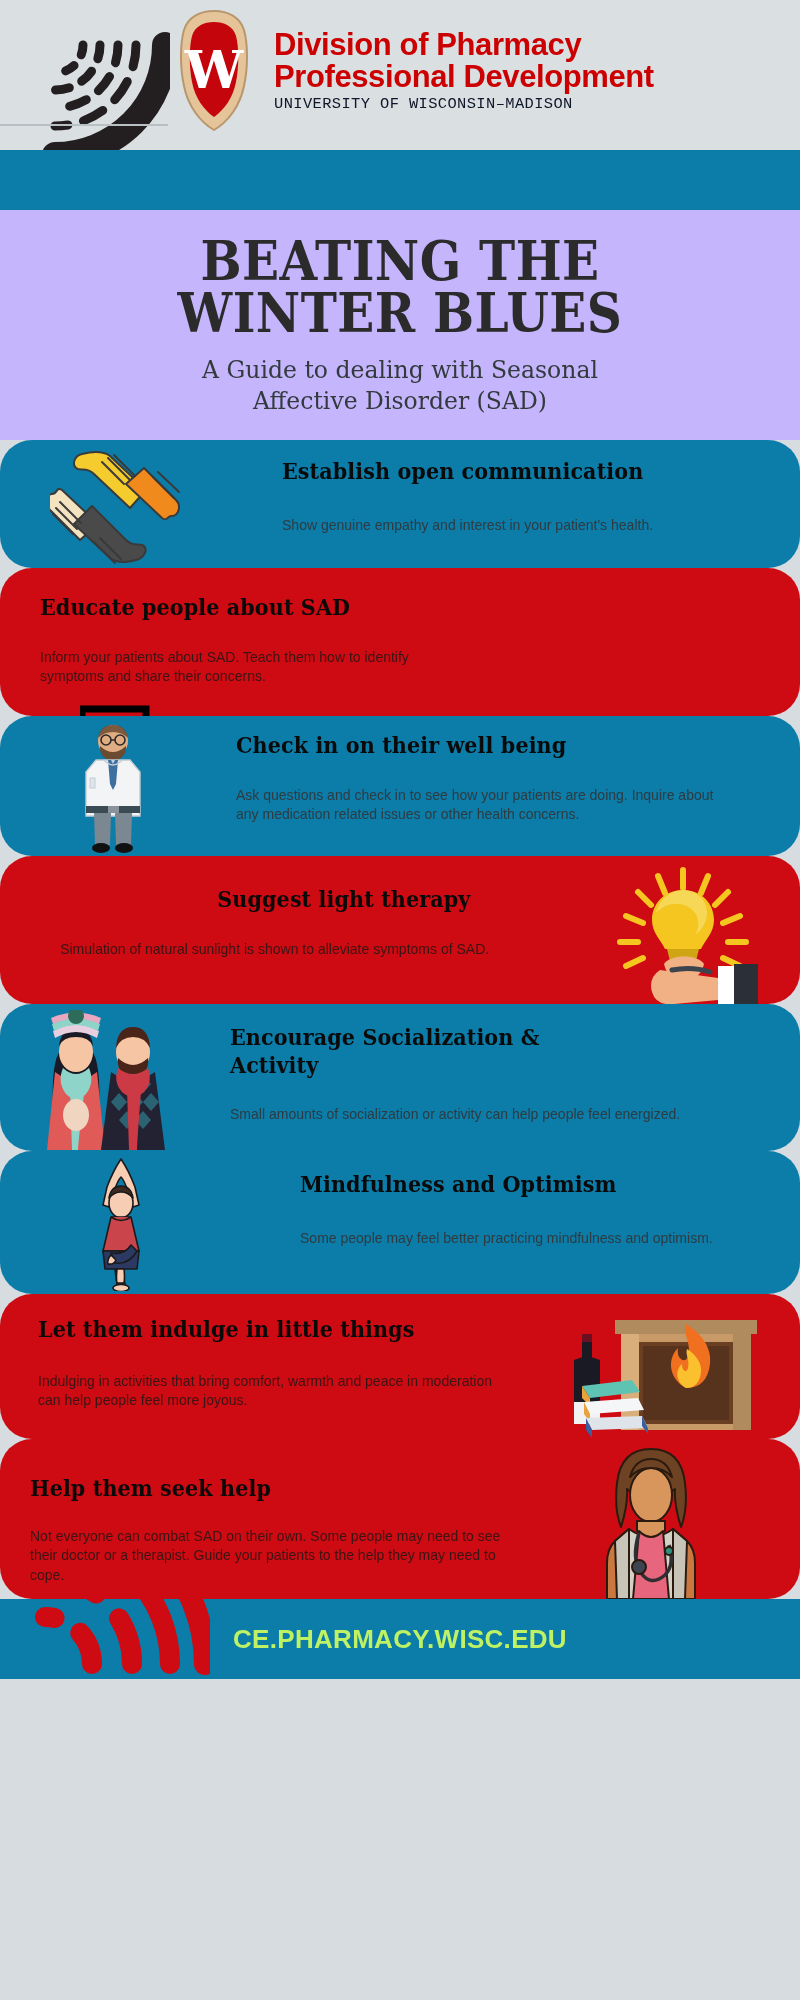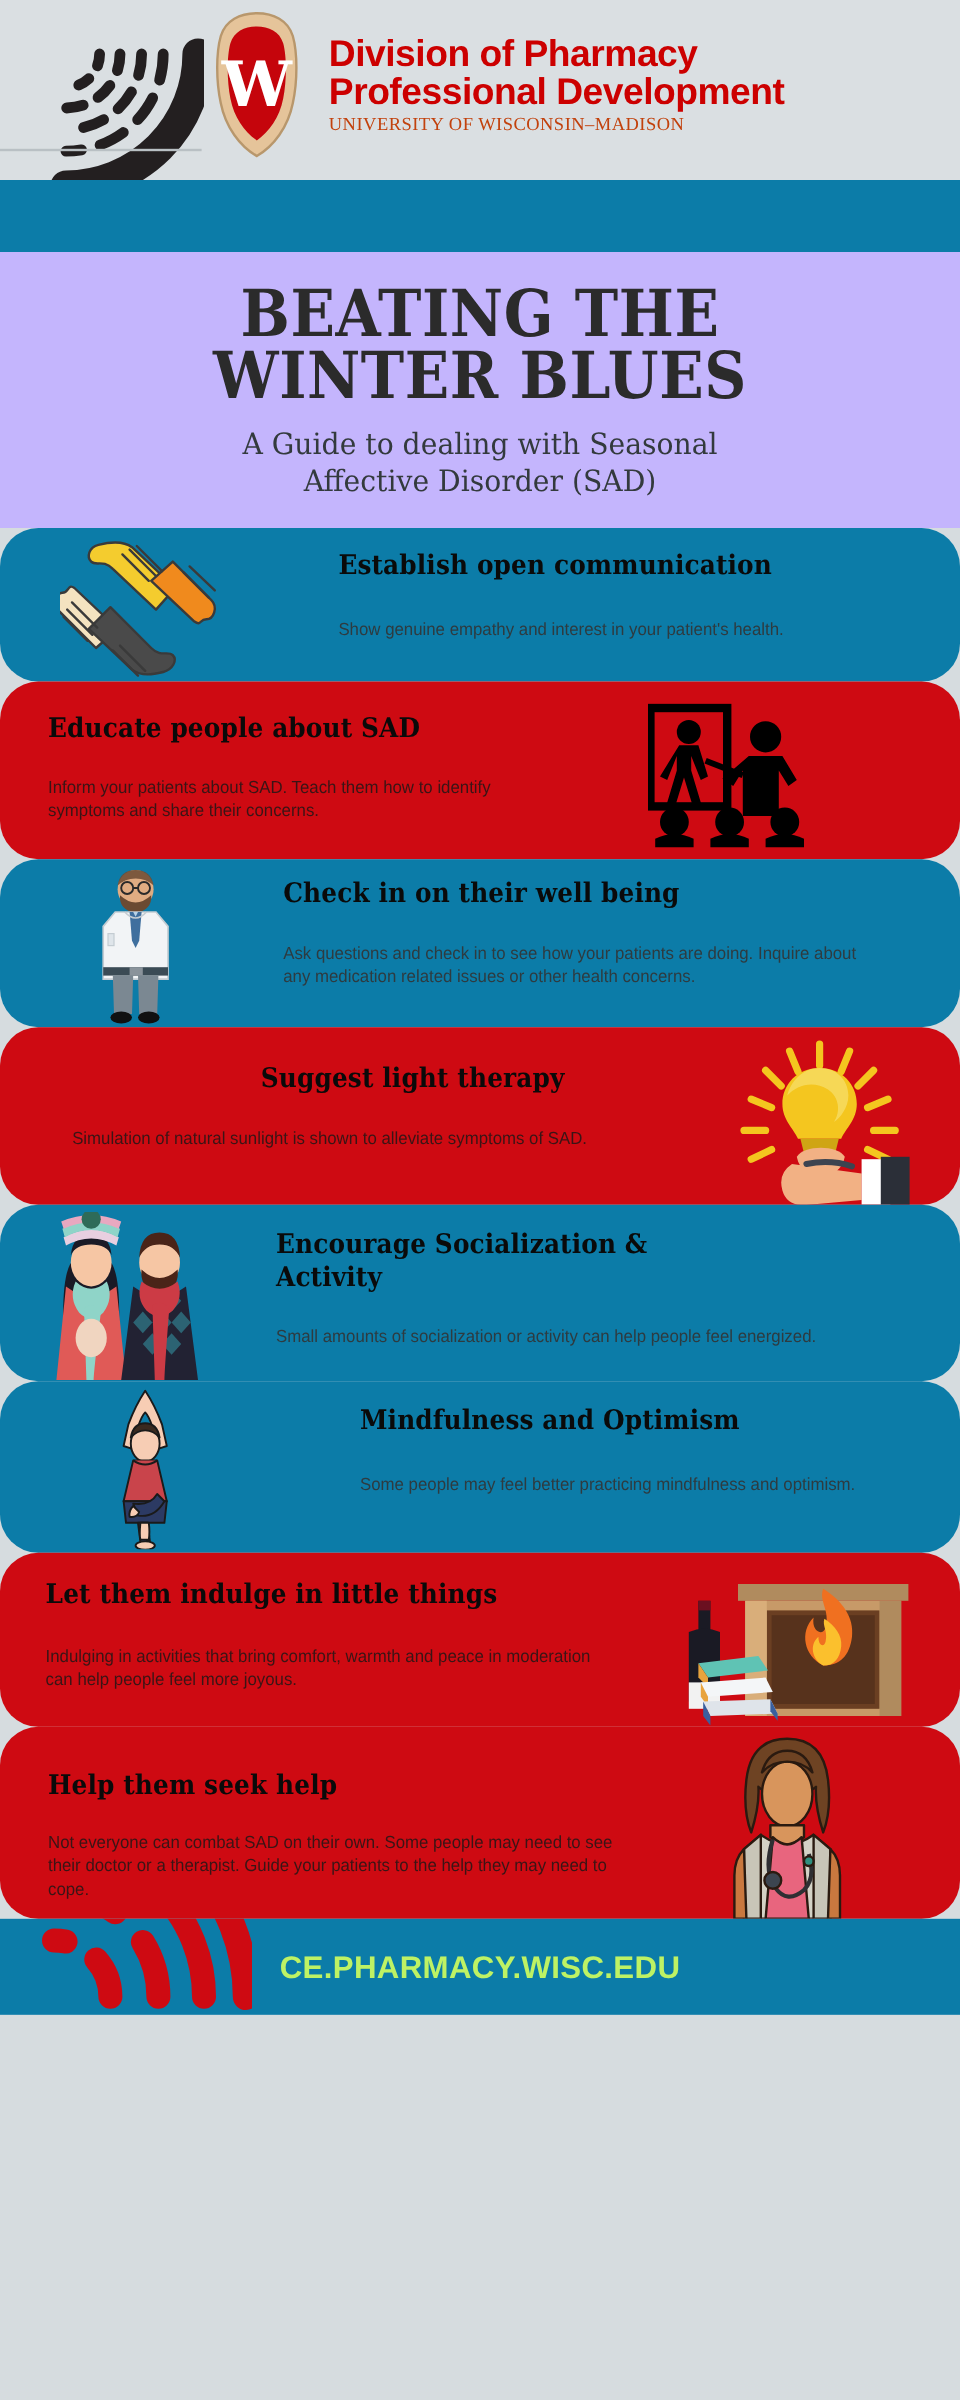--- a/index.html
+++ b/index.html
@@ -15,22 +15,22 @@
   .header{position:relative;height:150px;background:#dadfe2;overflow:hidden;}
   .header-arcs{position:absolute;left:-60px;top:-70px;width:230px;height:230px;}
   .logo-block{position:absolute;left:168px;top:8px;display:flex;align-items:center;gap:14px;}
   .crest{width:92px;height:126px;flex:0 0 auto;}
   .logo-text{display:flex;flex-direction:column;justify-content:center;}
   .logo-l1,.logo-l2{
     color:#cc0000;font-weight:bold;font-size:31px;line-height:1.02;
     letter-spacing:-0.4px;font-family:"Liberation Sans", sans-serif;
   }
   .logo-l3{
-    color:#c2410c;font-size:15.4px;letter-spacing:0.4px;margin-top:3px;
-    font-family:Liberation Serif, serif;
+    color:#0f172a;font-size:15.4px;letter-spacing:0.4px;margin-top:3px;
+    font-family:Liberation Mono, monospace;
   }
   .header-rule{position:absolute;left:0;bottom:24px;width:168px;height:2px;background:#b9c0c4;}
 
   
   .topbar{height:60px;background:#0c7ca8;}
 
   
   .titleblock{background:#c4b5fd;padding:26px 0 24px;text-align:center;}
   .maintitle{
     font-family:"DejaVu Serif", serif;
@@ -147,21 +147,21 @@
           </g>
         </g>
       </svg>
     </div>
     <div class="sec-body" style="padding:18px 40px 0 0;">
       <h2 class="sec-h">Establish open communication</h2>
       <p class="sec-p" style="margin-top:30px;">Show genuine empathy and interest in your patient's health.</p>
     </div>
   </div>
 
-  <div class="sec red lay-art-right" style="height:148px;">
+  <div class="sec red lay-art-right" style="height:148px;flex-direction:column;">
     <div class="sec-body" style="padding:26px 0 0 40px;max-width:420px;">
       <h2 class="sec-h">Educate people about SAD</h2>
       <p class="sec-p" style="margin-top:26px;">Inform your patients about SAD. Teach them how to identify symptoms and share their concerns.</p>
     </div>
     <div class="sec-art" style="width:250px;padding-top:18px;padding-left:80px;">
       <svg width="136" height="120" viewBox="0 0 136 120">
         <g fill="#000">
           <rect x="2" y="4" width="64" height="82" fill="none" stroke="#000" stroke-width="7"></rect>
           <circle cx="34" cy="24" r="10"></circle>
           <path d="M26 35 h16 l8 26 -6 3 -8 -20 v12 l9 30 -7 2 -8 -26 -8 26 -7 -2 9 -30 v-12 l-8 20 -6 -3 Z"></path>
@@ -352,21 +352,21 @@
           <path d="M2 22 l6 12 v8 l-6 -8 Z" fill="#e8a33d"></path>
           <path d="M4 38 l56 -2 6 12 -56 2 Z" fill="#dfe4ea"></path>
           <path d="M60 36 l6 12 v6 l-6 -8 Z" fill="#3a5f9e"></path>
           <path d="M4 38 l6 12 v8 l-6 -8 Z" fill="#3a5f9e"></path>
         </g>
       </svg>
     </div>
   </div>
 
   <div class="sec red lay-art-right" style="height:160px;">
-    <div class="sec-body" style="padding:36px 0 0 40px;max-width:500px;">
+    <div class="sec-body" style="padding:36px 0 0 30px;max-width:500px;">
       <h2 class="sec-h">Help them seek help</h2>
       <p class="sec-p" style="margin-top:24px;">Not everyone can combat SAD on their own. Some people may need to see their doctor or a therapist. Guide your patients to the help they may need to cope.</p>
     </div>
     <div class="sec-art" style="width:200px;padding-top:8px;padding-left:65px;">
       <svg width="112" height="152" viewBox="0 0 112 152">
         <g stroke="#2a1a10" stroke-width="2" stroke-linejoin="round">
           <path d="M56 2 q-30 0 -34 34 q-3 26 4 44 q7 -22 6 -38 q12 10 24 10 q12 0 24 -10 q-1 16 6 38 q7 -18 4 -44 q-4 -34 -34 -34 Z" fill="#6e4323"></path>
           <ellipse cx="56" cy="48" rx="21" ry="27" fill="#d8955c"></ellipse>
           <path d="M35 30 q5 -18 21 -18 q16 0 21 18 q-8 -9 -21 -9 q-13 0 -21 9 Z" fill="#6e4323"></path>
           <path d="M42 74 h28 l0 10 -14 8 -14 -8 Z" fill="#d8955c"></path>

